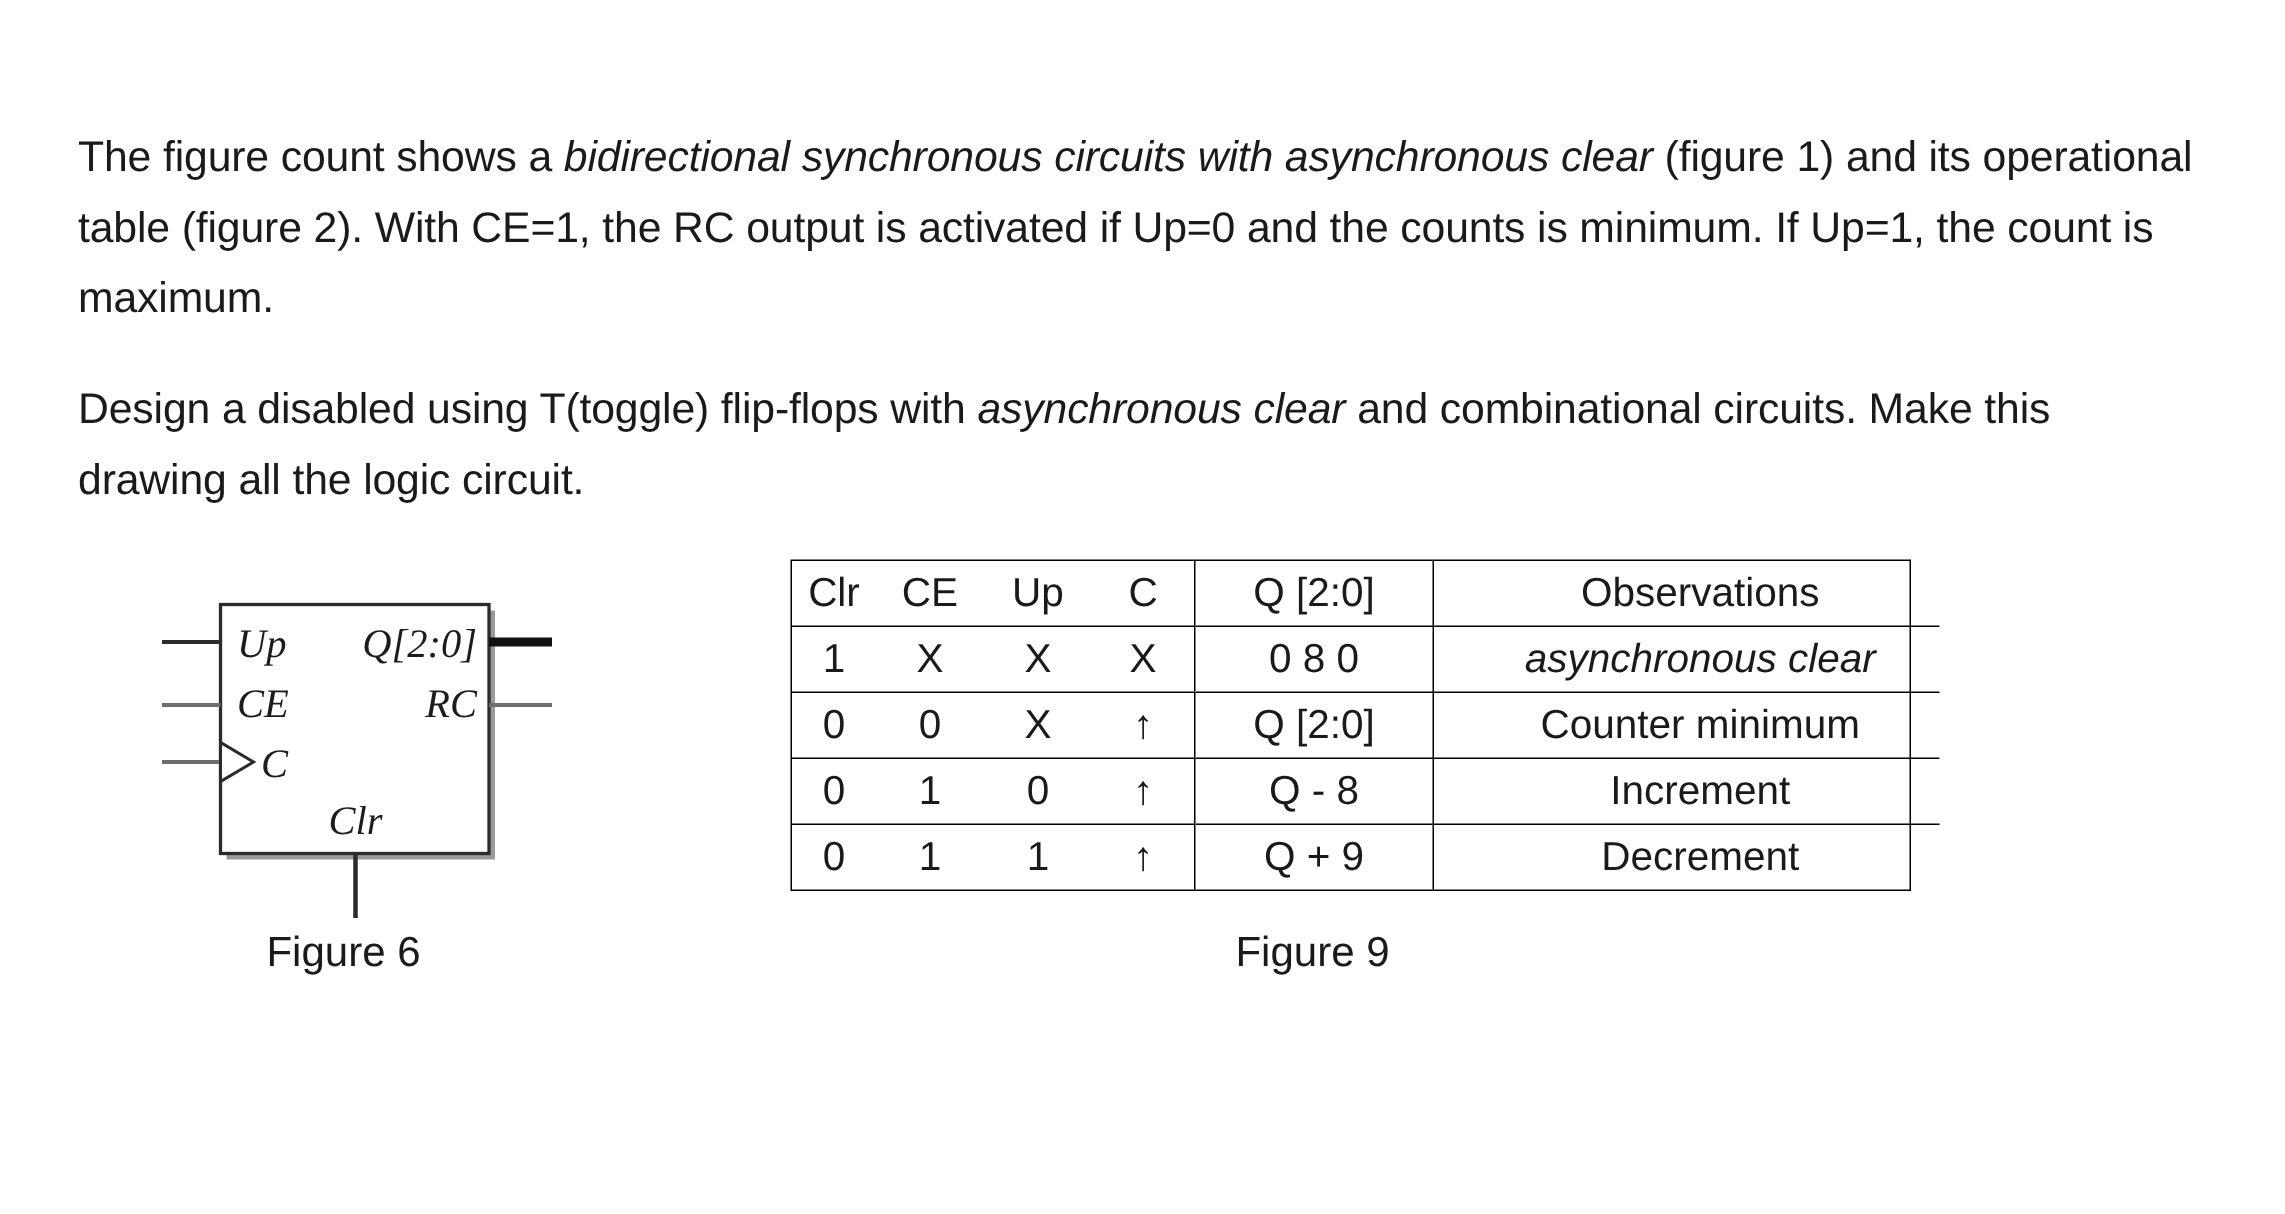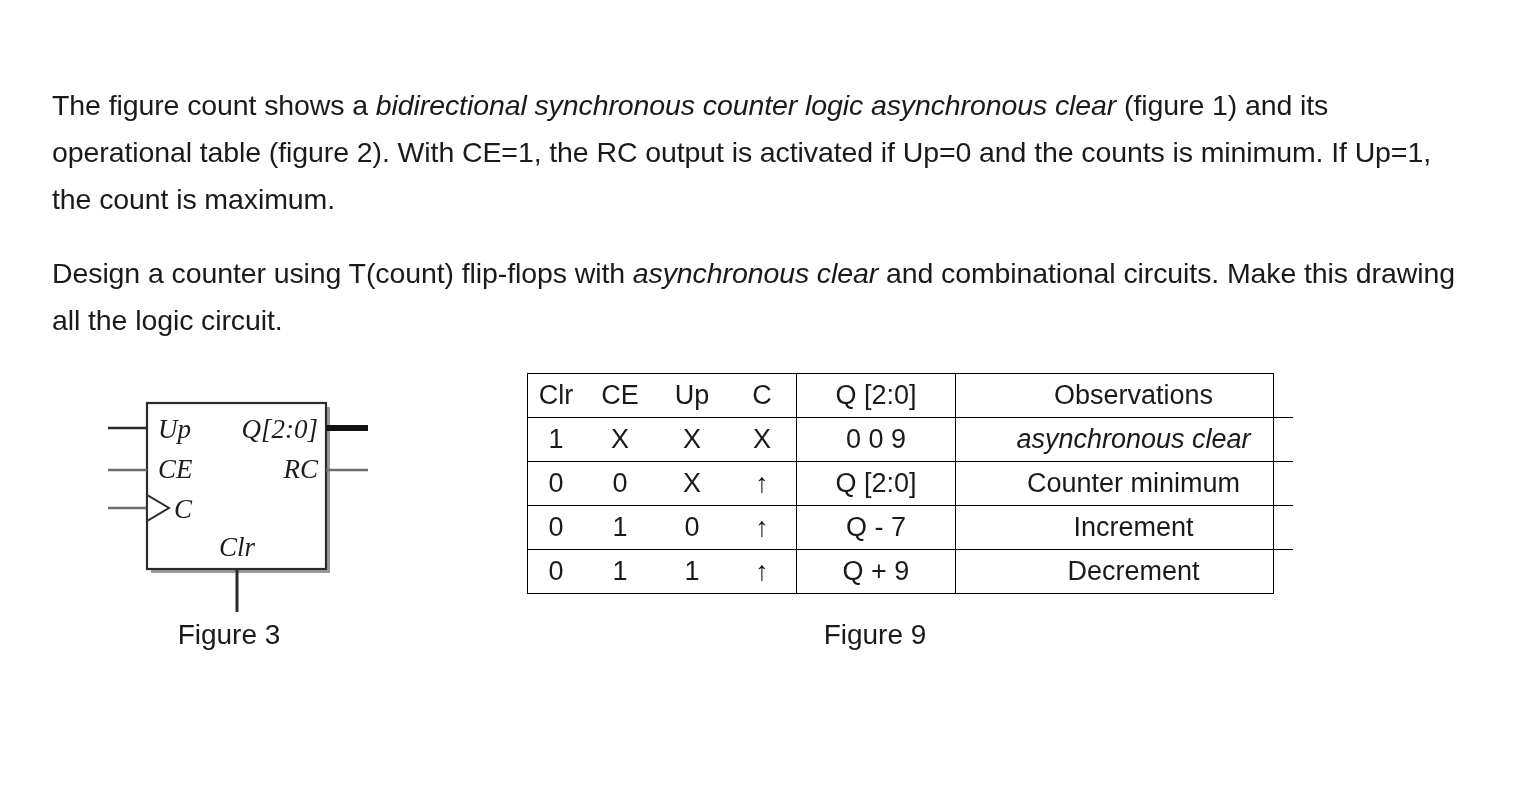--- a/index.html
+++ b/index.html
@@ -97,25 +97,25 @@
   td.col-obs { text-align: left; margin-top: 36px; }
   .hdr td { font-size: 27px; }
   .hdr .col-clr, .hdr .col-ce, .hdr .col-up, .hdr .col-c { text-align: center; }
   .italic-cell { font-style: italic; }
   .arrow-cell { font-size: 30px; }
 </style>
 </head>
 <body>
 
 <div class="prose" id="para-1">
-  <span>The figure count shows a </span><em>bidirectional synchronous counter logic asynchronous clear</em><span> (figure 1) and its operational table (figure 2). With CE=1, the RC output is activated if Up=0 and the counts is minimum. If Up=1, the count is maximum.</span>
+  <span>The figure count shows a </span><em>bidirectional synchronous circuits with asynchronous clear</em><span> (figure 1) and its operational table (figure 2). With CE=1, the RC output is activated if Up=0 and the counts is minimum. If Up=1, the count is maximum.</span>
 </div>
 
 <div class="prose" id="para-2">
-  <span>Design a counter using T(count) flip-flops with </span><em>asynchronous clear</em><span> and combinational circuits. Make this drawing all the logic circuit.</span>
+  <span>Design a disabled using T(toggle) flip-flops with </span><em>asynchronous clear</em><span> and combinational circuits. Make this drawing all the logic circuit.</span>
 </div>
 
 <div id="figure1">
   <svg id="fig1-svg" width="300" height="280" viewBox="0 0 300 280">
 
     <rect x="51" y="27" width="179" height="166" fill="#9a9a9a"></rect>
 
     <rect x="47" y="23" width="179" height="166" fill="#ffffff" stroke="#2b2b2b" stroke-width="2.2"></rect>
 
     <line x1="8" y1="48" x2="47" y2="48" stroke="#2b2b2b" stroke-width="2.6"></line>
@@ -131,58 +131,58 @@
 
     <text x="58" y="58" font-family="'Liberation Serif', 'DejaVu Serif', serif" font-style="italic" font-size="27" fill="#1c1c1c">Up</text>
     <text x="58" y="98" font-family="'Liberation Serif', 'DejaVu Serif', serif" font-style="italic" font-size="27" fill="#1c1c1c">CE</text>
     <text x="74" y="138" font-family="'Liberation Serif', 'DejaVu Serif', serif" font-style="italic" font-size="27" fill="#1c1c1c">C</text>
     <text x="218" y="58" text-anchor="end" font-family="'Liberation Serif', 'DejaVu Serif', serif" font-style="italic" font-size="27" fill="#1c1c1c">Q[2:0]</text>
     <text x="218" y="98" text-anchor="end" font-family="'Liberation Serif', 'DejaVu Serif', serif" font-style="italic" font-size="27" fill="#1c1c1c">RC</text>
     <text x="137" y="176" text-anchor="middle" font-family="'Liberation Serif', 'DejaVu Serif', serif" font-style="italic" font-size="27" fill="#1c1c1c">Clr</text>
   </svg>
 </div>
 
-<div class="fig-caption" id="fig1-caption">Figure 3</div>
+<div class="fig-caption" id="fig1-caption">Figure 6</div>
 
 <div id="figure2">
   <table>
     <tbody>
       <tr class="hdr">
         <td class="col-clr">Clr</td>
         <td class="col-ce">CE</td>
         <td class="col-up">Up</td>
         <td class="col-c">C</td>
         <td class="col-q">Q [2:0]</td>
         <td class="col-obs">Observations</td>
       </tr>
 
       <tr>
         <td class="col-clr">1</td>
         <td class="col-ce">X</td>
         <td class="col-up">X</td>
         <td class="col-c arrow-cell">X</td>
-        <td class="col-q">0 0 9</td>
+        <td class="col-q">0 8 0</td>
         <td class="col-obs italic-cell">asynchronous clear</td>
       </tr>
 
       <tr>
         <td class="col-clr">0</td>
         <td class="col-ce">0</td>
         <td class="col-up">X</td>
         <td class="col-c arrow-cell">↑</td>
         <td class="col-q">Q [2:0]</td>
         <td class="col-obs">Counter minimum</td>
       </tr>
 
       <tr>
         <td class="col-clr">0</td>
         <td class="col-ce">1</td>
         <td class="col-up">0</td>
         <td class="col-c arrow-cell">↑</td>
-        <td class="col-q">Q - 7</td>
+        <td class="col-q">Q - 8</td>
         <td class="col-obs">Increment</td>
       </tr>
 
       <tr>
         <td class="col-clr">0</td>
         <td class="col-ce">1</td>
         <td class="col-up">1</td>
         <td class="col-c arrow-cell">↑</td>
         <td class="col-q">Q + 9</td>
         <td class="col-obs">Decrement</td>

